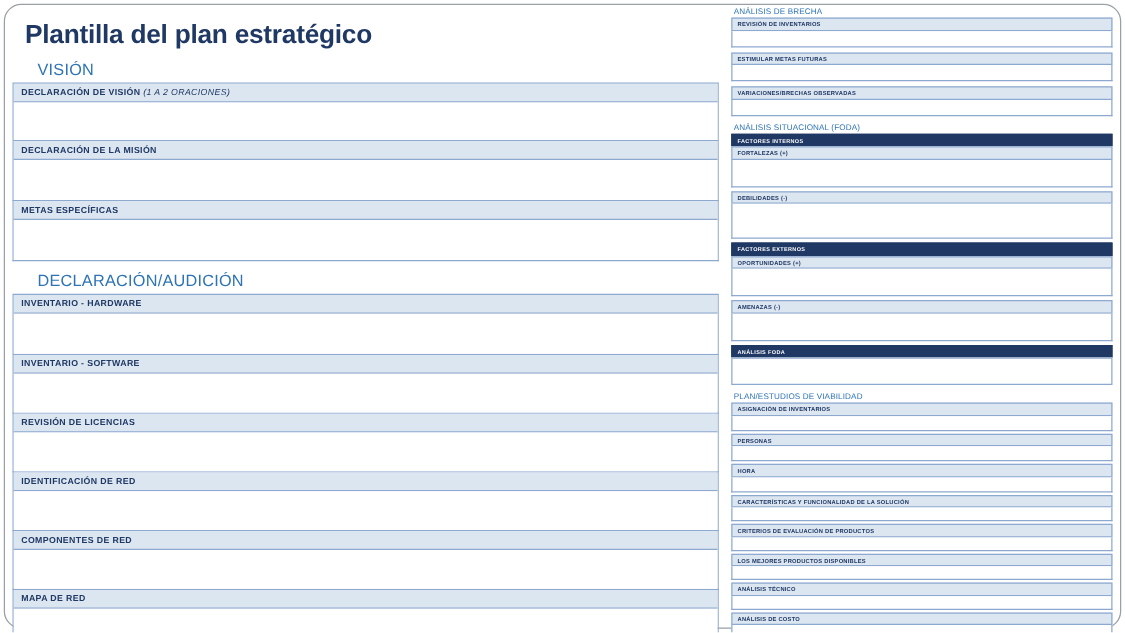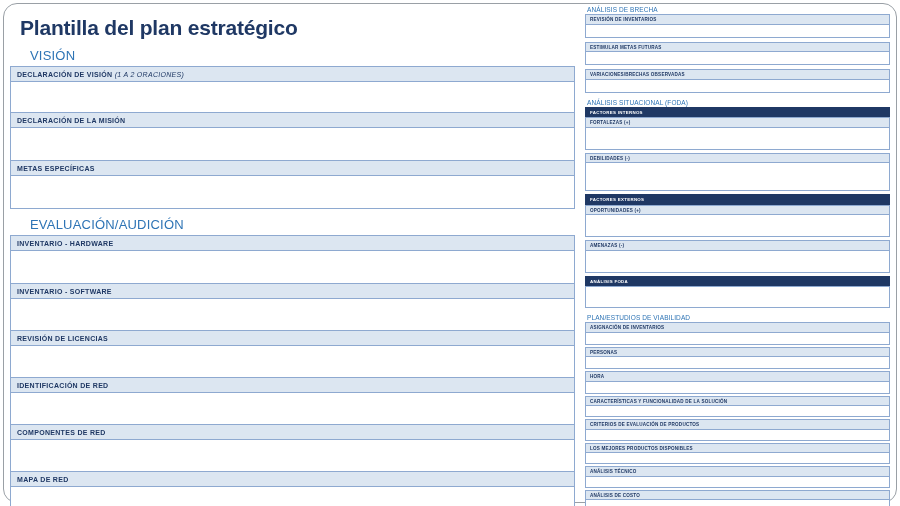--- a/index.html
+++ b/index.html
@@ -160,21 +160,21 @@
           <div class="row-head">DECLARACIÓN DE LA MISIÓN</div>
           <div class="row-body" style="height:32px"></div>
         </div>
 
         <div class="cell">
           <div class="row-head">METAS ESPECÍFICAS</div>
           <div class="row-body" style="height:32px"></div>
         </div>
       </div>
 
-      <div class="section-title">EVALUACIÓN/AUDICIÓN</div>
+      <div class="section-title">DECLARACIÓN/AUDICIÓN</div>
       <div class="lgroup">
 
         <div class="cell first">
           <div class="row-head">INVENTARIO - HARDWARE</div>
           <div class="row-body" style="height:32px"></div>
         </div>
 
         <div class="cell">
           <div class="row-head">INVENTARIO - SOFTWARE</div>
           <div class="row-body" style="height:31px"></div>

